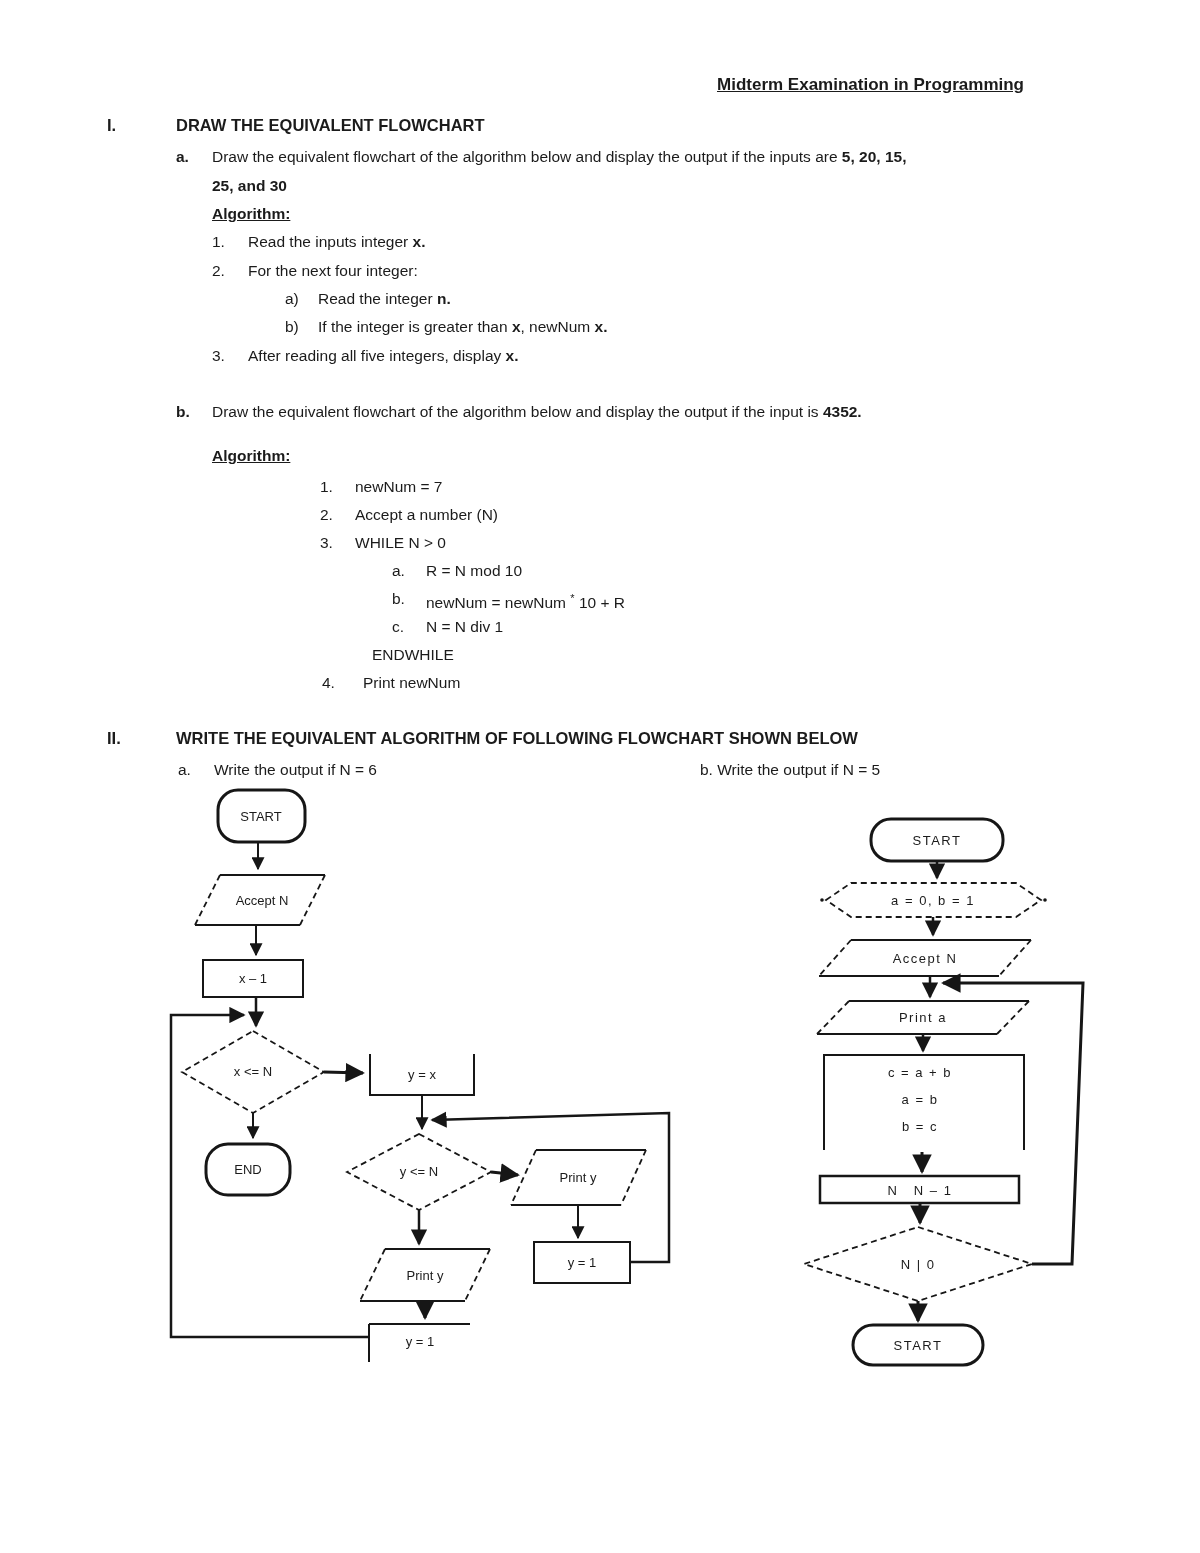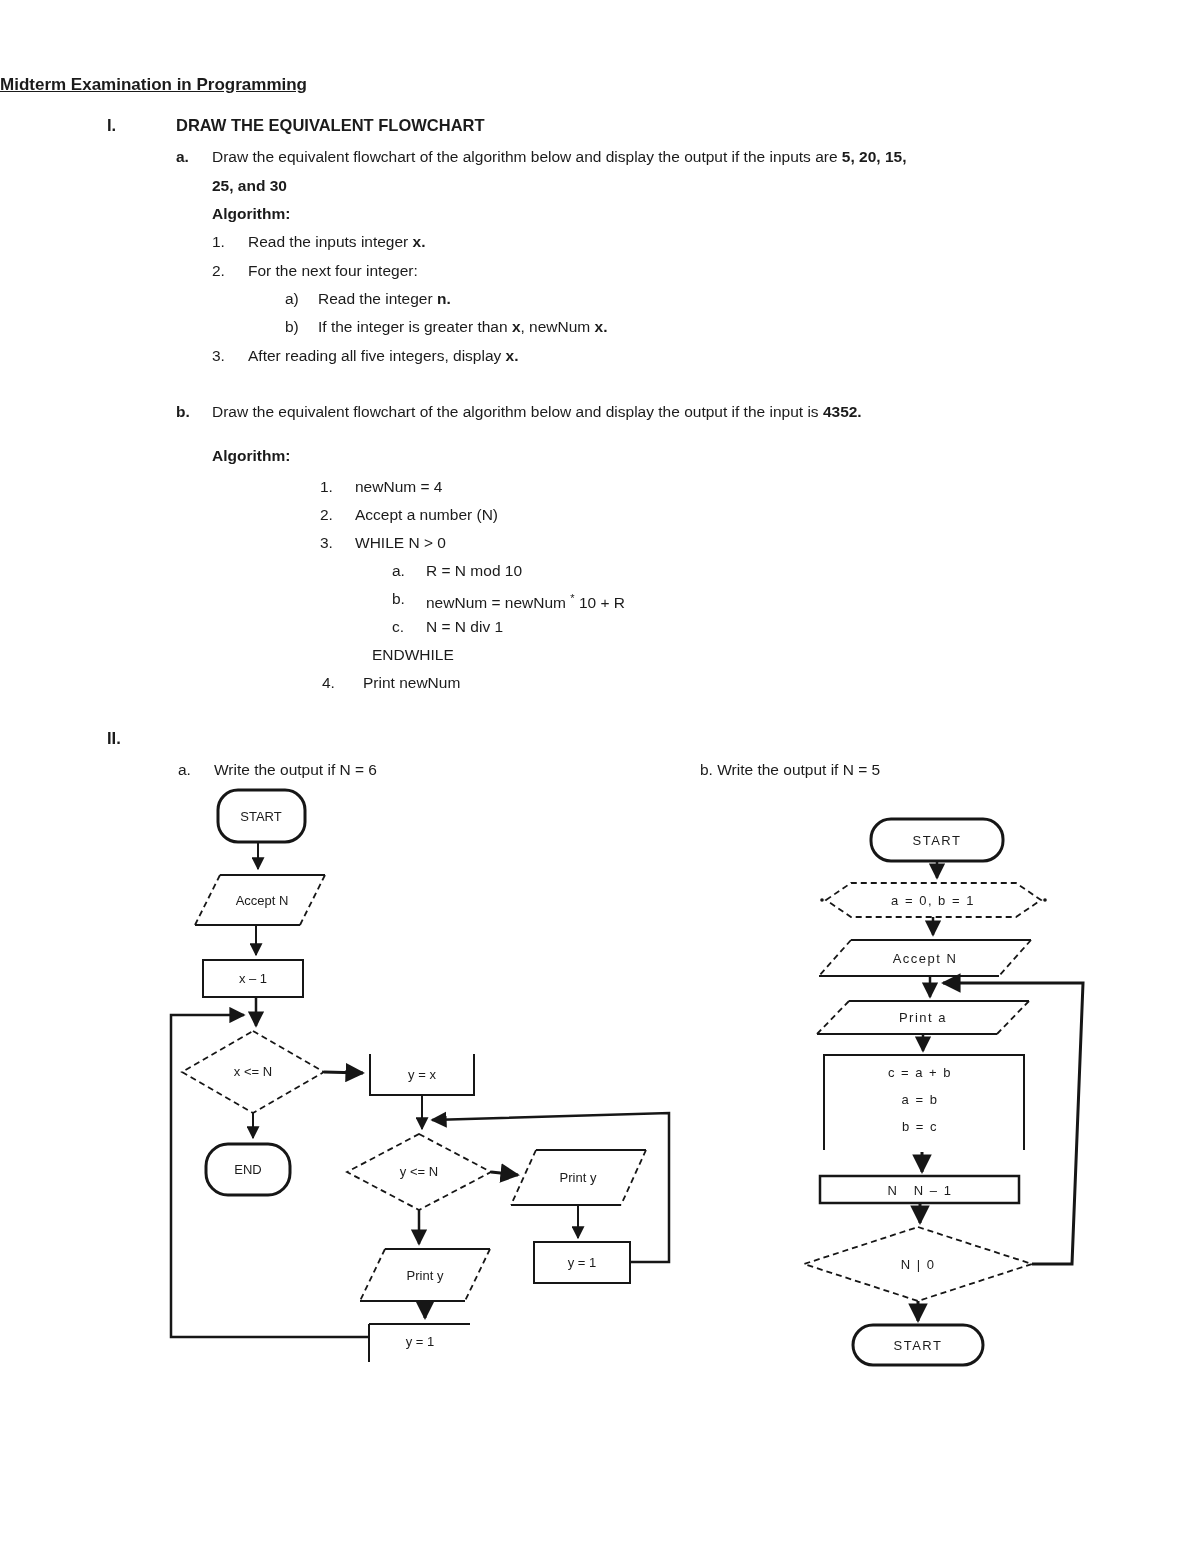--- a/index.html
+++ b/index.html
@@ -3,23 +3,23 @@
 <meta charset="utf-8">
 <style>
   html,body{margin:0;padding:0;background:#e8e8e8;}
   .page{
     position:relative;width:1200px;height:1553px;background:#ffffff;
     font-family:"Liberation Sans",sans-serif;color:#1b1b1b;overflow:hidden;
     margin:0 auto;
   }
   .t{position:absolute;white-space:nowrap;font-size:15.5px;line-height:19px;}
   .b{font-weight:bold;}
-  .u{}
+  .u{text-decoration:underline;}
   .h{font-size:16.5px;font-weight:bold;}
-  .title-wrap{position:absolute;left:0;top:75px;width:1008px;text-align:left;}
+  .title-wrap{position:absolute;left:16px;top:75px;width:1008px;text-align:right;}
   .title{font-size:17px;font-weight:bold;text-decoration:underline;}
   sup.star{font-size:11px;}
   svg.fl{position:absolute;}
   svg.fl text{font-family:"Liberation Sans",sans-serif;font-size:13px;fill:#1b1b1b;}
   svg.fl text.rs{letter-spacing:1.5px;}
 </style>
 </head>
 <body>
 
 <div class="page">
@@ -49,21 +49,21 @@
   <span class="t" style="left:318px;top:317px"><span>If the integer is greater than </span><span class="b">x</span><span>, newNum </span><span class="b">x.</span></span>
 
   <span class="t" style="left:212px;top:346px">3.</span>
   <span class="t" style="left:248px;top:346px"><span>After reading all five integers, display </span><span class="b">x.</span></span>
 
   <span class="t b" style="left:176px;top:402px">b.</span>
   <span class="t" style="left:212px;top:402px"><span>Draw the equivalent flowchart of the algorithm below and display the output if the input is </span><span class="b">4352.</span></span>
   <span class="t b u" style="left:212px;top:446px">Algorithm:</span>
 
   <span class="t" style="left:320px;top:477px">1.</span>
-  <span class="t" style="left:355px;top:477px">newNum = 4</span>
+  <span class="t" style="left:355px;top:477px">newNum = 7</span>
 
   <span class="t" style="left:320px;top:505px">2.</span>
   <span class="t" style="left:355px;top:505px">Accept a number (N)</span>
 
   <span class="t" style="left:320px;top:533px">3.</span>
   <span class="t" style="left:355px;top:533px">WHILE N &gt; 0</span>
 
   <span class="t" style="left:392px;top:561px">a.</span>
   <span class="t" style="left:426px;top:561px">R = N mod 10</span>
 
@@ -72,20 +72,21 @@
 
   <span class="t" style="left:392px;top:617px">c.</span>
   <span class="t" style="left:426px;top:617px">N = N div 1</span>
 
   <span class="t" style="left:372px;top:645px">ENDWHILE</span>
 
   <span class="t" style="left:322px;top:673px">4.</span>
   <span class="t" style="left:363px;top:673px">Print newNum</span>
 
   <span class="t h" style="left:107px;top:729px">II.</span>
+  <span class="t h" style="left:176px;top:729px">WRITE THE EQUIVALENT ALGORITHM OF FOLLOWING FLOWCHART SHOWN BELOW</span>
 
   <span class="t" style="left:178px;top:760px">a.</span>
   <span class="t" style="left:214px;top:760px">Write the output if N = 6</span>
   <span class="t" style="left:700px;top:760px">b. Write the output if N = 5</span>
 
   <svg class="fl" style="left:140px;top:782px" width="545" height="590" viewBox="0 0 545 590">
     <defs>
       <marker id="ahL" viewBox="0 0 10 10" refX="9" refY="5" markerWidth="6.5" markerHeight="6.5" orient="auto-start-reverse">
         <path d="M0,0 L10,5 L0,10 z" fill="#161616"></path>
       </marker>

